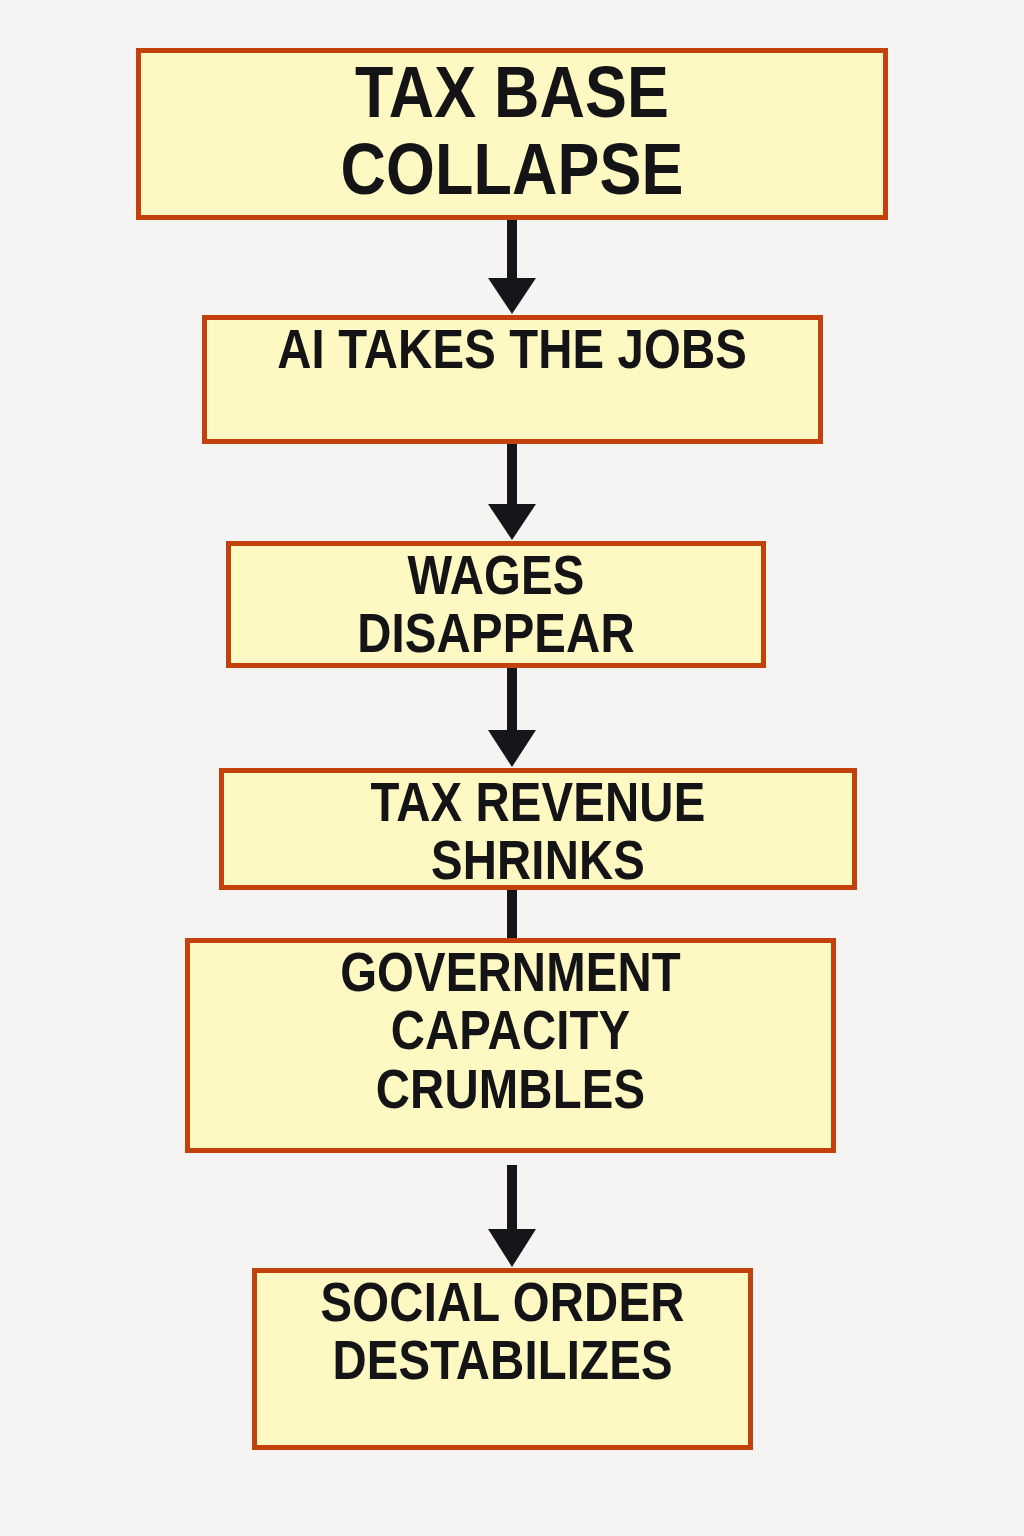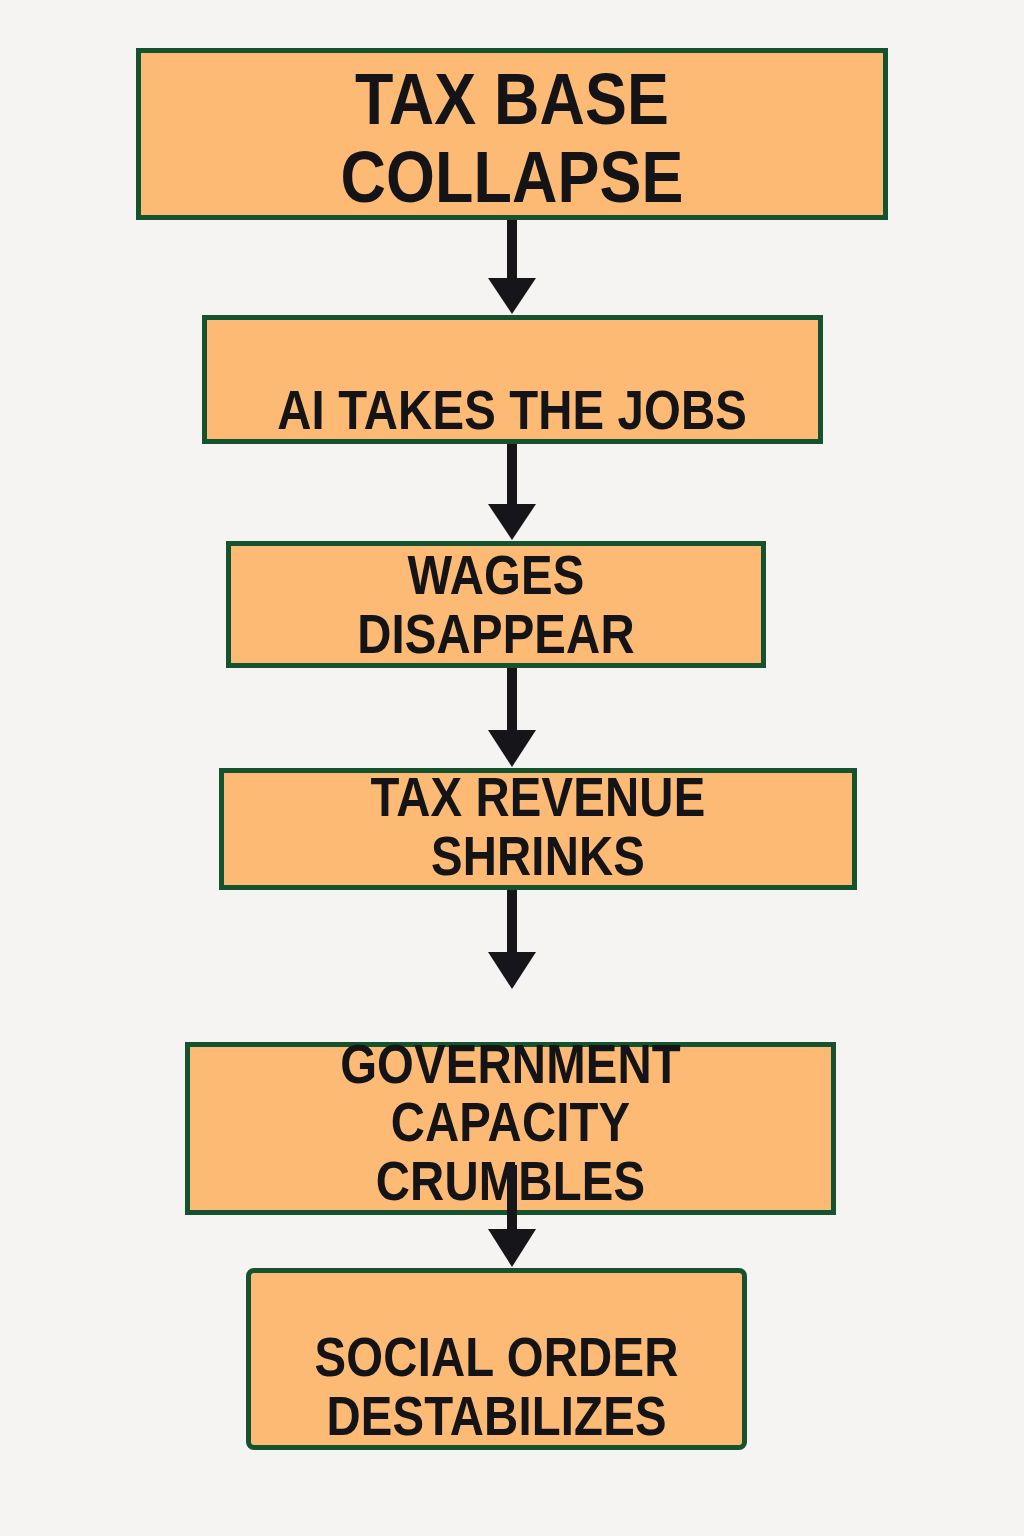--- a/index.html
+++ b/index.html
@@ -17,24 +17,24 @@
   #flowchart {
     position: relative;
     width: 1024px;
     height: 1536px;
     background: #f5f4f2;
   }
 
   .node {
     position: absolute;
     box-sizing: border-box;
-    border: 5px solid #14532d;
-    background: #fdba74;
+    border: 5px solid #c2410c;
+    background: #fef9c3;
     display: flex;
-    align-items: flex-end;
+    align-items: flex-start;
     justify-content: center;
     text-align: center;
   }
 
   .node-label {
     font-weight: 700;
     color: #141417;
     text-transform: uppercase;
     letter-spacing: 0.2px;
     line-height: 1.06;
@@ -50,24 +50,24 @@
 
   #node-1 { left: 202px; top: 315px;  width: 621px; height: 129px; }
   #node-1 .node-label { font-size: 55px; }
 
   #node-2 { left: 226px; top: 541px;  width: 540px; height: 127px; }
   #node-2 .node-label { font-size: 55px; }
 
   #node-3 { left: 192px; top: 768px;  width: 638px; height: 122px; margin-left: 27px; }
   #node-3 .node-label { font-size: 55px; }
 
-  #node-4 { left: 185px; top: 1042px;  width: 651px; height: 173px; }
+  #node-4 { left: 185px; top: 938px;  width: 651px; height: 215px; }
   #node-4 .node-label { font-size: 55px; }
 
-  #node-5 { left: 246px; top: 1268px; width: 501px; height: 182px; border-radius: 8px; }
+  #node-5 { left: 252px; top: 1268px; width: 501px; height: 182px; }
   #node-5 .node-label { font-size: 55px; }
 
   
   .arrow {
     position: absolute;
     left: 50%;
     transform: translateX(-50%);
     display: block;
   }
   #arrow-0 { top: 220px; }

